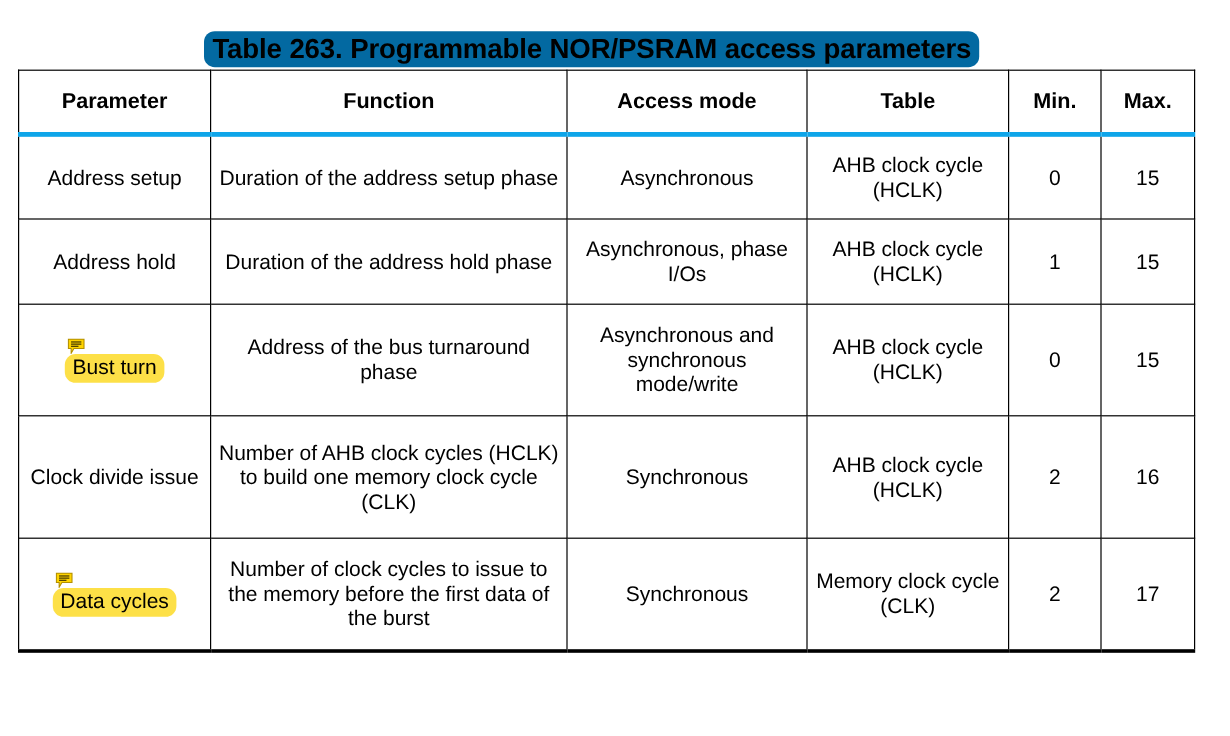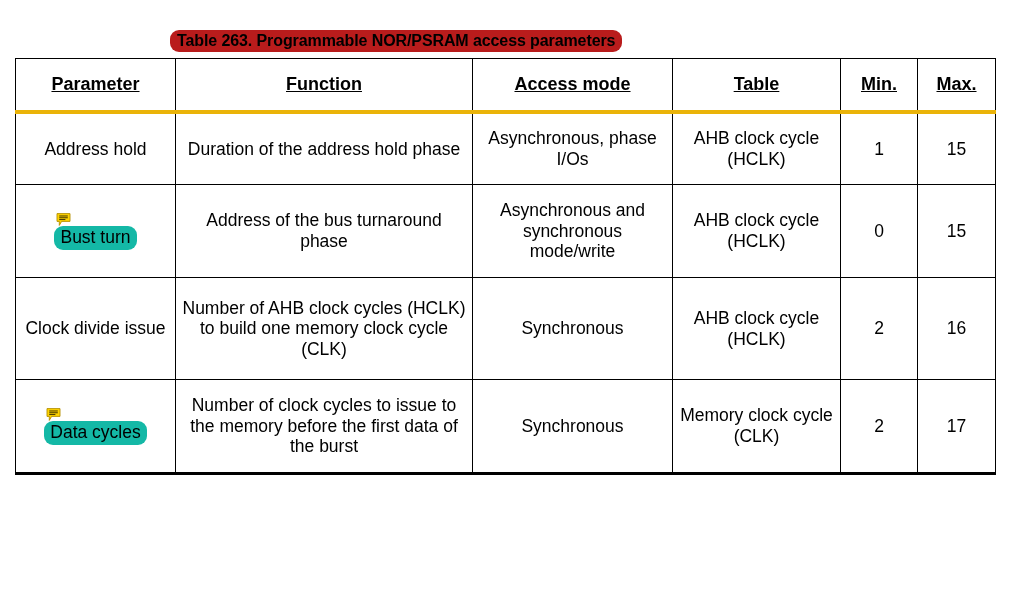--- a/index.html
+++ b/index.html
@@ -33,24 +33,24 @@
   #table-caption {
     position: absolute;
     left: 170px;
     top: 27px;
     height: 28px;
     display: flex;
     align-items: center;
   }
   #table-caption .cap-text {
     display: inline-block;
-    background: #b91c1c;
+    background: #0369a1;
     border-radius: 9px;
     padding: 1px 7px 2px 7px;
-    font-size: 16px;
+    font-size: 23px;
     font-weight: bold;
     letter-spacing: -0.1px;
     white-space: nowrap;
     line-height: 1.2;
   }
 
   
   #params-table {
     position: absolute;
     left: 15px;
@@ -76,22 +76,21 @@
     line-height: 1.18;
   }
   #params-table thead th {
     font-weight: bold;
     font-size: 18px;
     height: 47px;
     padding: 2px 4px;
   }
   
   #params-table thead tr th {
-    border-bottom: 4px solid #eab308;
-    text-decoration: underline;
+    border-bottom: 4px solid #0ea5e9;
   }
   
   #params-table tbody tr:last-child td {
     border-bottom: 3px solid #000000;
   }
 
   .row-h-1 td { height: 60px; }
   .row-h-2 td { height: 62px; }
   .row-h-3 td { height: 64px; }
   .row-h-4 td { height: 84px; }
@@ -102,21 +101,21 @@
 
   
   .param-cell { position: relative; }
   .hl-wrap {
     position: relative;
     display: inline-block;
     padding-top: 13px;
   }
   .hl-text {
     display: inline-block;
-    background: #14b8a6;
+    background: #fde047;
     border-radius: 9px;
     padding: 1px 6px 2px 6px;
     white-space: nowrap;
     line-height: 1.2;
   }
   .comment-icon {
     position: absolute;
     left: 2px;
     top: 0px;
     width: 15px;
@@ -148,20 +147,30 @@
       <th>Parameter</th>
       <th>Function</th>
       <th>Access mode</th>
       <th>Table</th>
       <th>Min.</th>
       <th>Max.</th>
     </tr>
   </thead>
   <tbody>
 
+    <tr class="row-h-1">
+      <td class="param-cell">
+        <span>Address setup</span>
+      </td>
+      <td>Duration of the address setup phase</td>
+      <td>Asynchronous</td>
+      <td>AHB clock cycle (HCLK)</td>
+      <td class="num-cell">0</td>
+      <td class="num-cell">15</td>
+    </tr>
 
     <tr class="row-h-2">
       <td class="param-cell">
         <span>Address hold</span>
       </td>
       <td>Duration of the address hold phase</td>
       <td>Asynchronous, phase I/Os</td>
       <td>AHB clock cycle (HCLK)</td>
       <td class="num-cell">1</td>
       <td class="num-cell">15</td>

